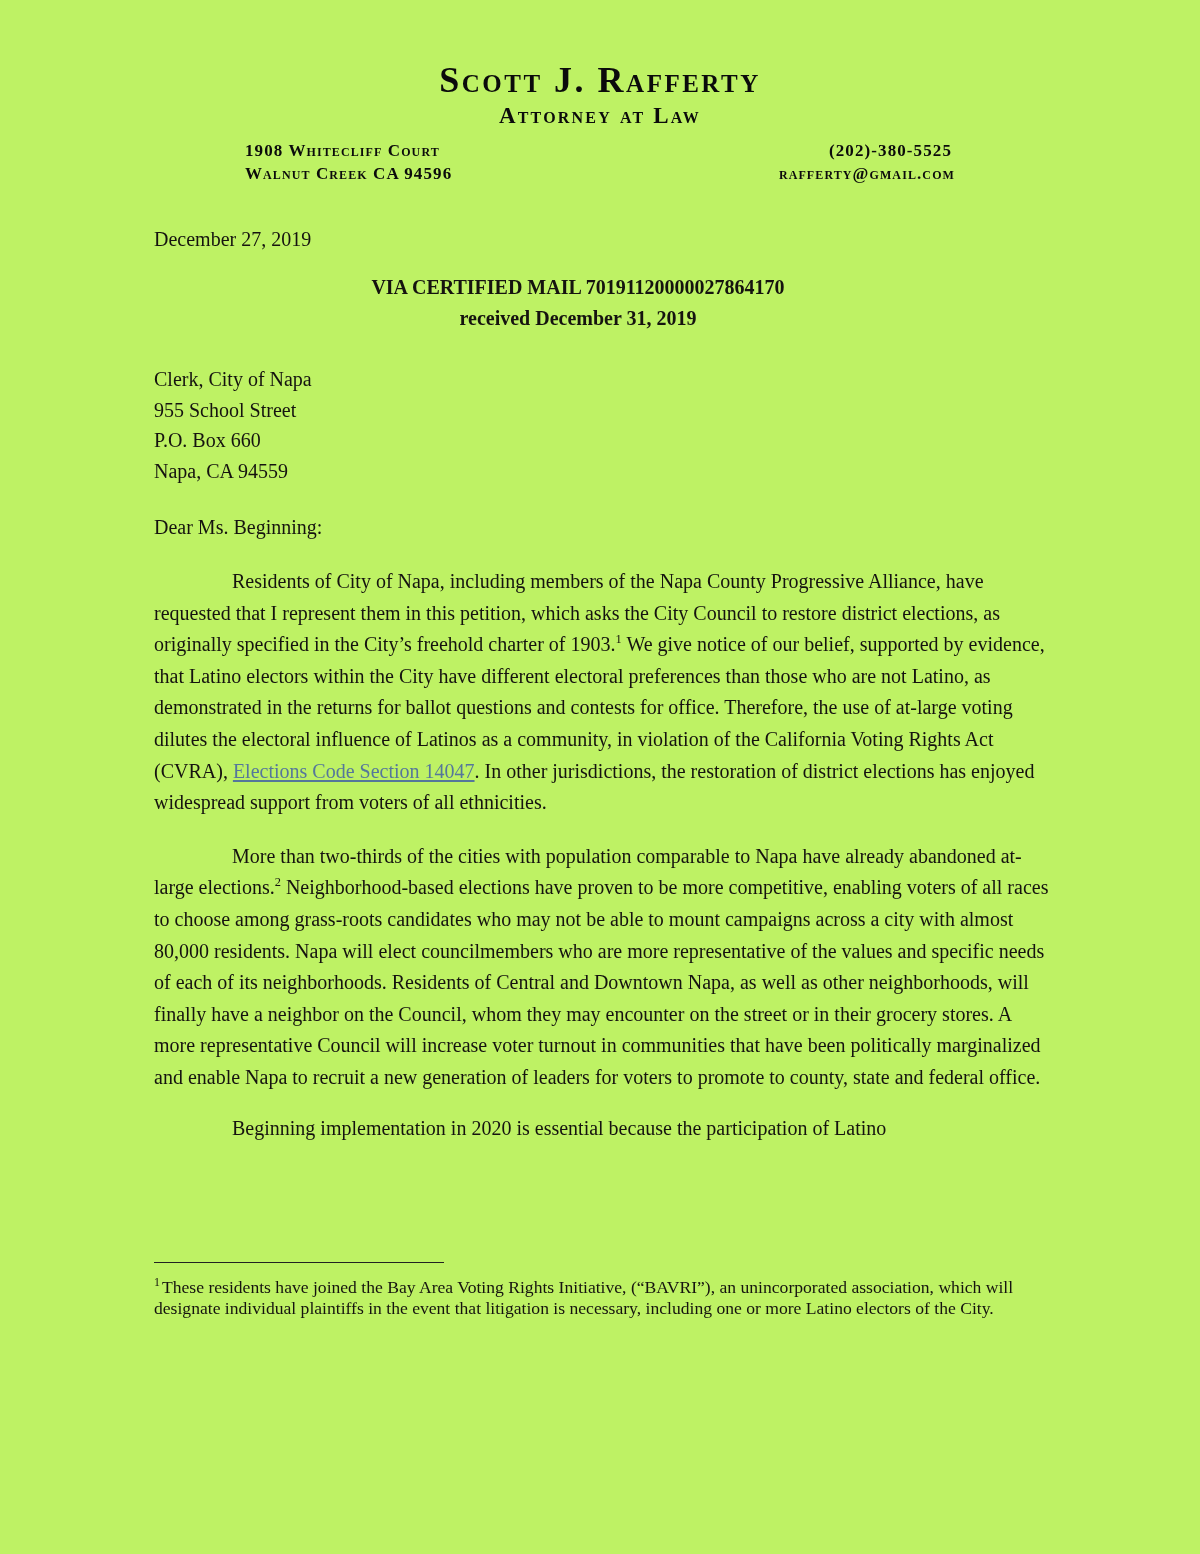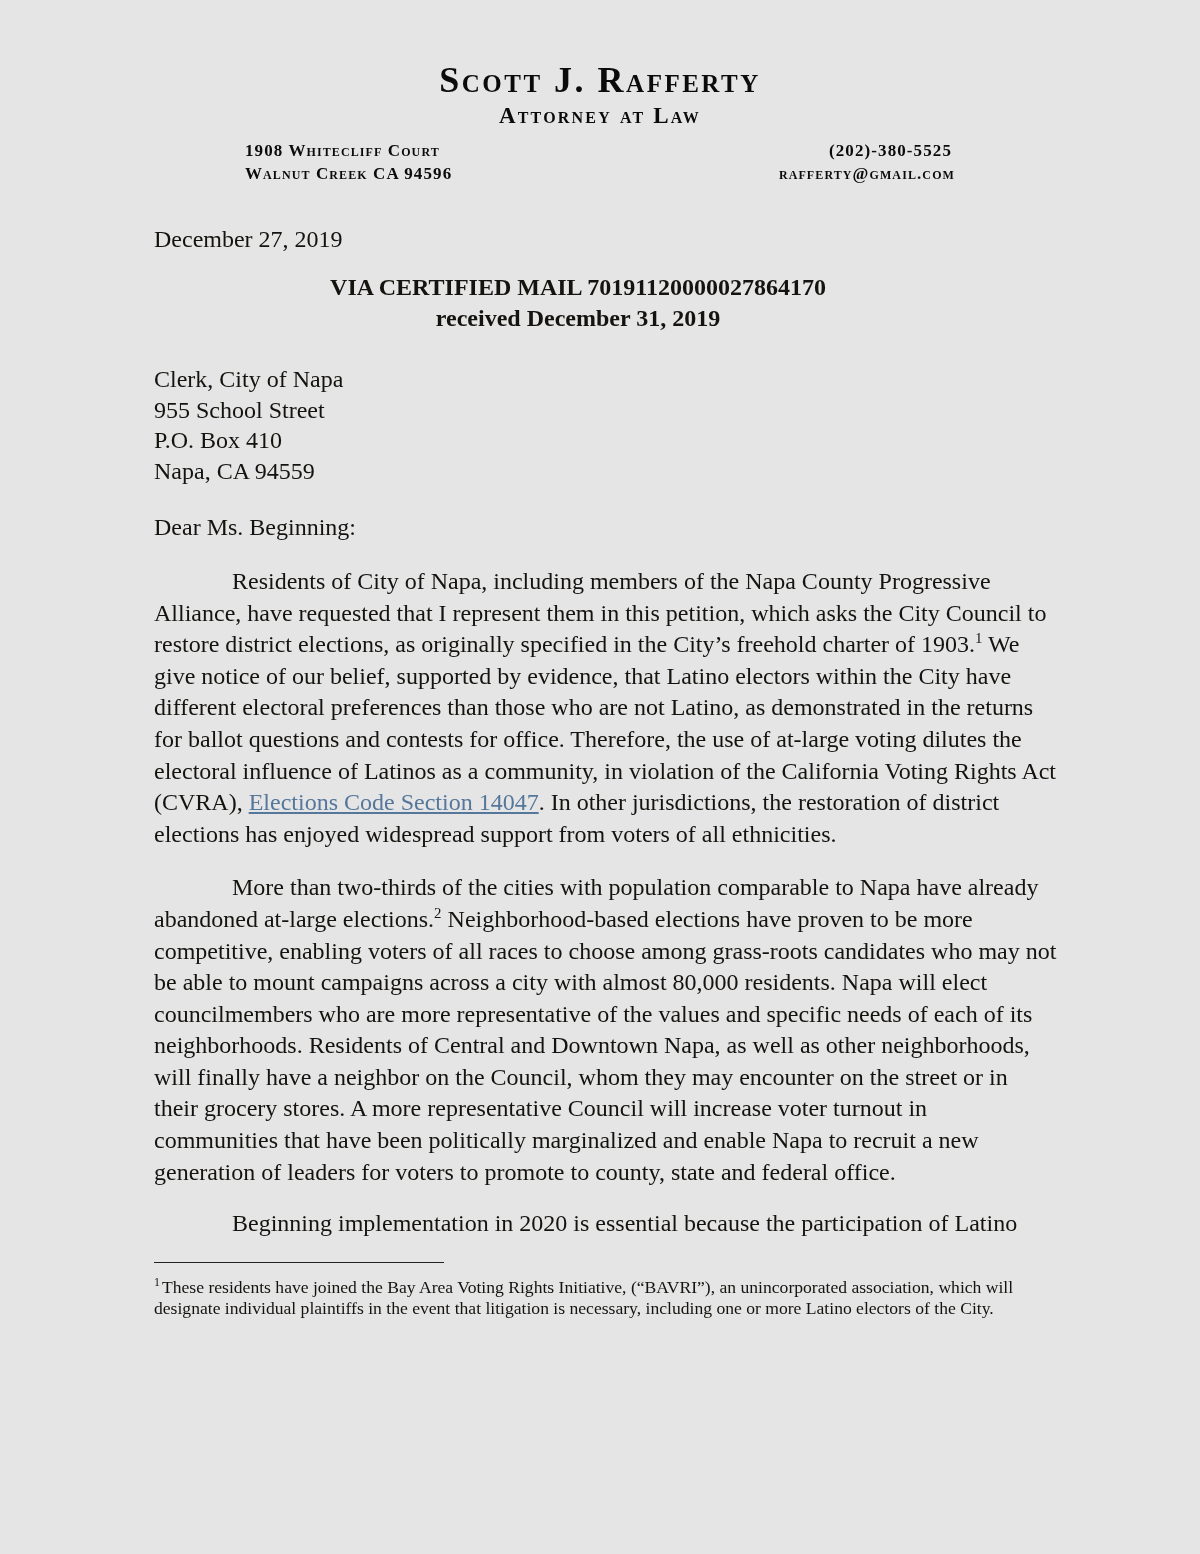--- a/index.html
+++ b/index.html
@@ -13,21 +13,21 @@
     font-family: "Liberation Serif", "DejaVu Serif", serif;
     color: #111111;
     position: relative;
     overflow: hidden;
   }
 
   .page {
     width: 1200px;
     height: 1554px;
     position: relative;
-    background: #e5e5e5;
+    background: #bef264;
     box-sizing: border-box;
   }
 
   
   .letterhead {
     padding-top: 62px;
     text-align: center;
   }
   .firm-name {
     font-family: "Liberation Serif", "DejaVu Serif", serif;
@@ -73,21 +73,21 @@
   .contact-left  { text-align: left; }
   .contact-right { text-align: right; }
   .contact-row.row1 .contact-right { padding-right: 3px; }
 
   
   .body-wrap {
     margin: 16px auto;
     width: 914px;
     padding-left: 11px;
     box-sizing: border-box;
-    font-size: 24px;
+    font-size: 20px;
     line-height: 31.6px;
     color: #15130f;
   }
 
   .date-line { margin-top: 38px; }
 
   .certified-block {
     text-align: center;
     font-weight: 700;
     margin-top: 16px;
@@ -194,21 +194,21 @@
     <div class="date-line">December 27, 2019</div>
 
     <div class="certified-block">
       <div class="certified-line">VIA CERTIFIED MAIL 70191120000027864170</div>
       <div class="certified-line">received December 31, 2019</div>
     </div>
 
     <div class="recipient-block">
       <div class="recipient-line">Clerk, City of Napa</div>
       <div class="recipient-line">955 School Street</div>
-      <div class="recipient-line">P.O. Box 410</div>
+      <div class="recipient-line">P.O. Box 660</div>
       <div class="recipient-line">Napa, CA 94559</div>
     </div>
 
 
     <div class="salutation">Dear Ms. Beginning:</div>
 
     <p class="para"><span>Residents of City of Napa, including members of the Napa County Progressive Alliance, have requested that I represent them in this petition, which asks the City Council to restore district elections, as originally specified in the City’s freehold charter of 1903.</span><sup class="fnref">1</sup><span>  We give notice of our belief, supported by evidence, that Latino electors within the City have different electoral preferences than those who are not Latino, as demonstrated in the returns for ballot questions and contests for office.  Therefore, the use of at-large voting dilutes the electoral influence of Latinos as a community, in violation of the California Voting Rights Act (CVRA), </span><a class="doc-link" href="#">Elections Code Section 14047</a><span>.  In other jurisdictions, the restoration of district elections has enjoyed widespread support from voters of all ethnicities.</span></p>
 
     <p class="para"><span>More than two-thirds of the cities with population comparable to Napa have already abandoned at-large elections.</span><sup class="fnref">2</sup><span>  Neighborhood-based elections have proven to be more competitive, enabling voters of all races to choose among grass-roots candidates who may not be able to mount campaigns across a city with almost 80,000 residents.   Napa will elect councilmembers who are more representative of the values and specific needs of each of its neighborhoods.  Residents of Central and Downtown Napa, as well as other neighborhoods, will finally have a neighbor on the Council, whom they may encounter on the street or in their grocery stores.  A more representative Council will increase voter turnout in communities that have been politically marginalized and enable Napa to recruit a new generation of leaders for voters to promote to county, state and federal office.</span></p>
 

